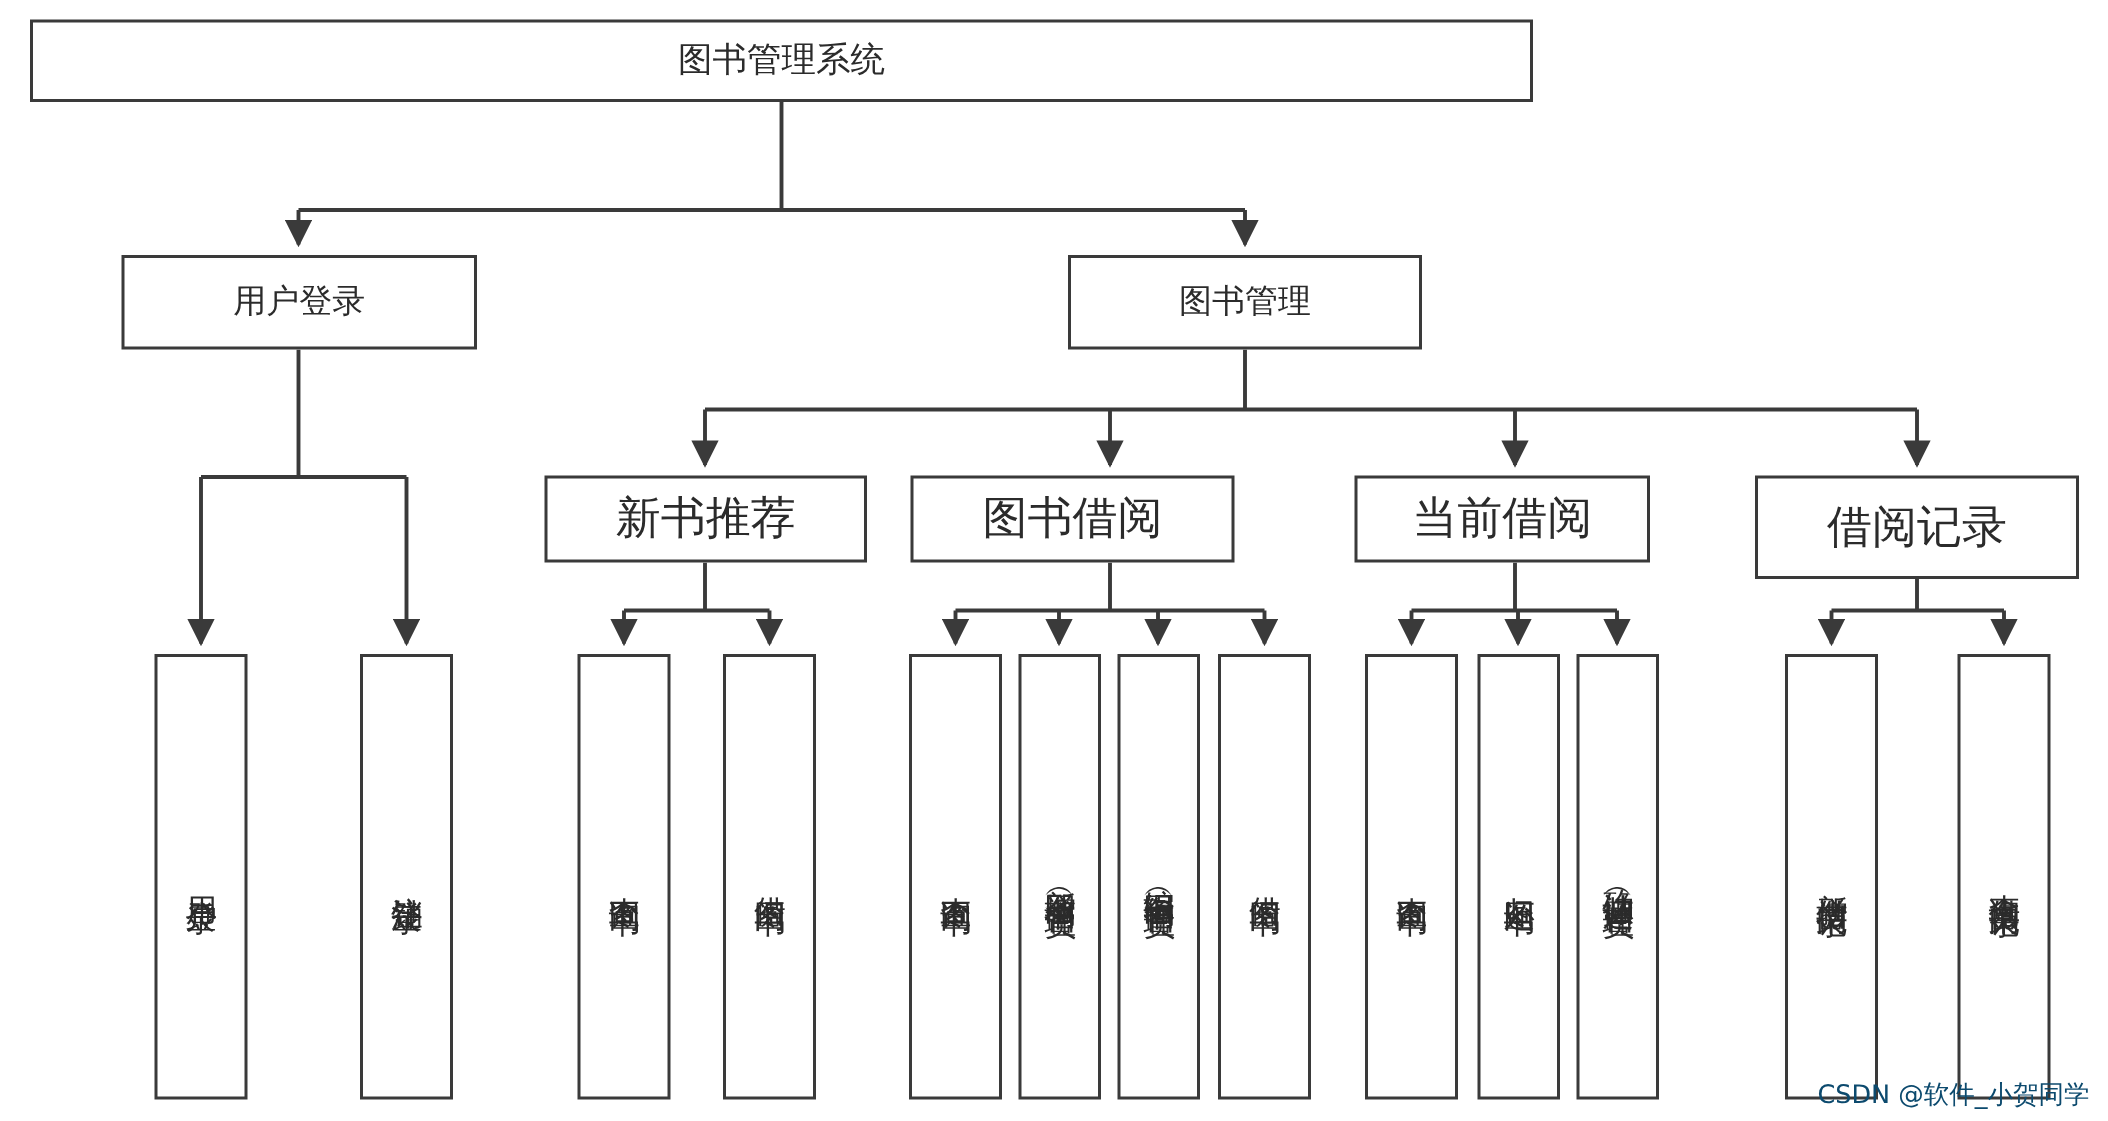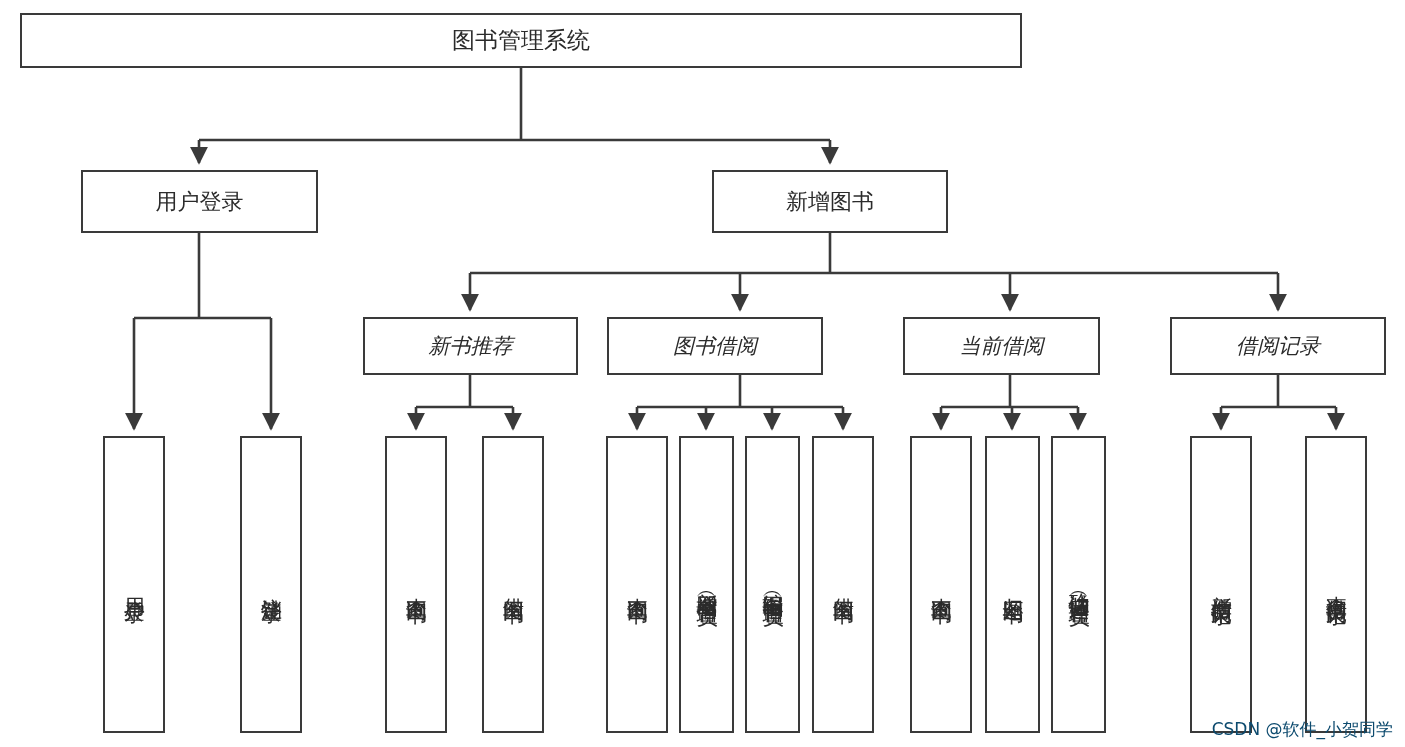--- a/index.html
+++ b/index.html
@@ -34,21 +34,21 @@
     justify-content: center;
     z-index: 3;
   }
   .node .lbl {
     color: #2b2b2b;
     line-height: 1.18;
     white-space: nowrap;
   }
   .node.root .lbl { font-size: 23px; }
   .node.lvl2 .lbl { font-size: 22px; }
-  .node.lvl3 .lbl { font-size: 21px; font-style: italic; }
+  .node.lvl3 .lbl { font-size: 30px; }
   .node.leaf {
     align-items: center;
     justify-content: center;
   }
   .node.leaf .lbl {
     writing-mode: vertical-rl;
     text-orientation: upright;
     font-size: 21px;
     letter-spacing: 2px;
     white-space: normal;
@@ -121,33 +121,33 @@
   </svg>
 
   <div class="node root" style="left: 20px; top: 13px; width: 1002px; height: 55px;">
     <span class="lbl">图书管理系统</span>
   </div>
 
   <div class="node lvl2" style="left: 81px; top: 170px; width: 237px; height: 63px;">
     <span class="lbl">用户登录</span>
   </div>
   <div class="node lvl2" style="left: 712px; top: 170px; width: 236px; height: 63px;">
-    <span class="lbl">新增图书</span>
+    <span class="lbl">图书管理</span>
   </div>
 
   <div class="node lvl3" style="left: 363px; top: 317px; width: 215px; height: 58px;">
     <span class="lbl">新书推荐</span>
   </div>
   <div class="node lvl3" style="left: 607px; top: 317px; width: 216px; height: 58px;">
     <span class="lbl">图书借阅</span>
   </div>
   <div class="node lvl3" style="left: 903px; top: 317px; width: 197px; height: 58px;">
     <span class="lbl">当前借阅</span>
   </div>
-  <div class="node lvl3" style="left: 1170px; top: 317px; width: 216px; height: 58px;">
+  <div class="node lvl3" style="left: 1170px; top: 317px; width: 216px; height: 69px;">
     <span class="lbl">借阅记录</span>
   </div>
 
   <div class="node leaf" style="left: 103px; top: 436px; width: 62px; height: 297px;">
     <span class="lbl">用户登录</span>
   </div>
   <div class="node leaf" style="left: 240px; top: 436px; width: 62px; height: 297px;">
     <span class="lbl">注销登录</span>
   </div>
   <div class="node leaf" style="left: 385px; top: 436px; width: 62px; height: 297px;">

